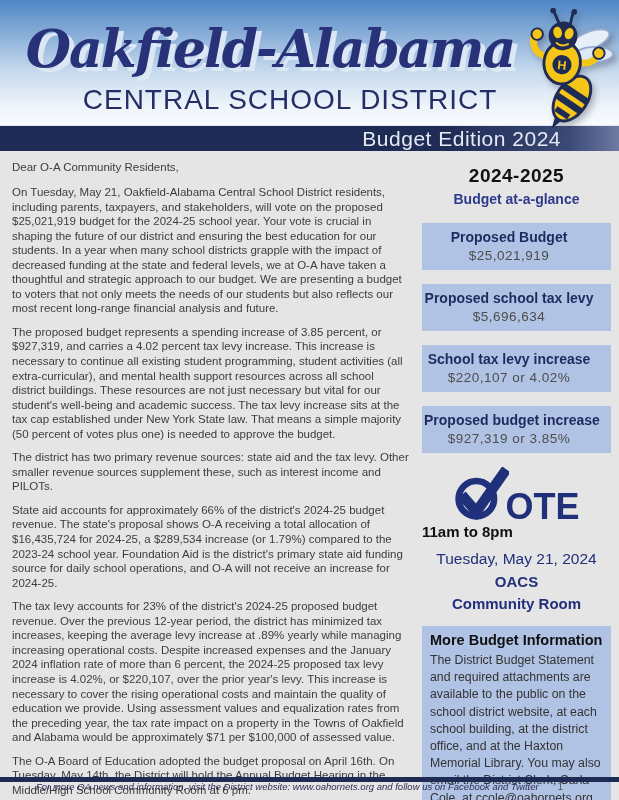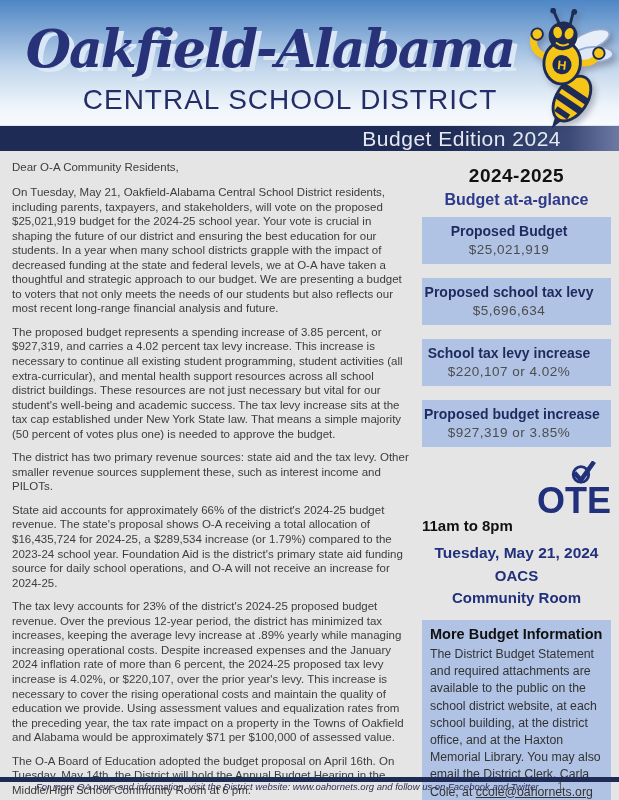--- a/index.html
+++ b/index.html
@@ -92,24 +92,24 @@
   
   .glance-year {
     text-align: center;
     font-size: 19px;
     font-weight: bold;
     color: #111111;
     letter-spacing: 0.5px;
   }
   .glance-title {
     text-align: center;
-    font-size: 16px;
+    font-size: 14px;
     font-weight: bold;
     color: #2d3a8c;
-    margin: 4px 0 8px 0;
+    margin: 4px 0 16px 0;
     white-space: nowrap;
   }
   .glance-box {
     background: #b1c3e4;
     text-align: center;
     padding: 6px 17px 7px 2px;
     margin-bottom: 14px;
   }
   .glance-label {
     font-size: 14px;
@@ -123,41 +123,40 @@
     margin-top: 3px;
     letter-spacing: 0.5px;
   }
 
   .vote-logo {
     display: flex;
     align-items: flex-end;
     justify-content: center;
     margin: 4px 0 0 0;
     height: 56px;
-    flex-direction: column;
   }
   .vote-word {
     font-size: 36px;
     font-weight: 800;
     color: #20307a;
     letter-spacing: 0px;
     line-height: 0.9;
     margin-left: -4px;
   }
   .vote-time {
     text-align: left;
     font-size: 15px;
     font-weight: bold;
     color: #111111;
     margin-top: 0px;
   }
   .vote-date {
     text-align: center;
     font-size: 15.5px;
-    font-weight: bold;
+    font-weight: normal;
     color: #20307a;
     margin-top: 10px;
     white-space: nowrap;
   }
   .vote-loc1, .vote-loc2 {
     text-align: center;
     font-size: 15px;
     font-weight: bold;
     color: #20307a;
     margin-top: 5px;

